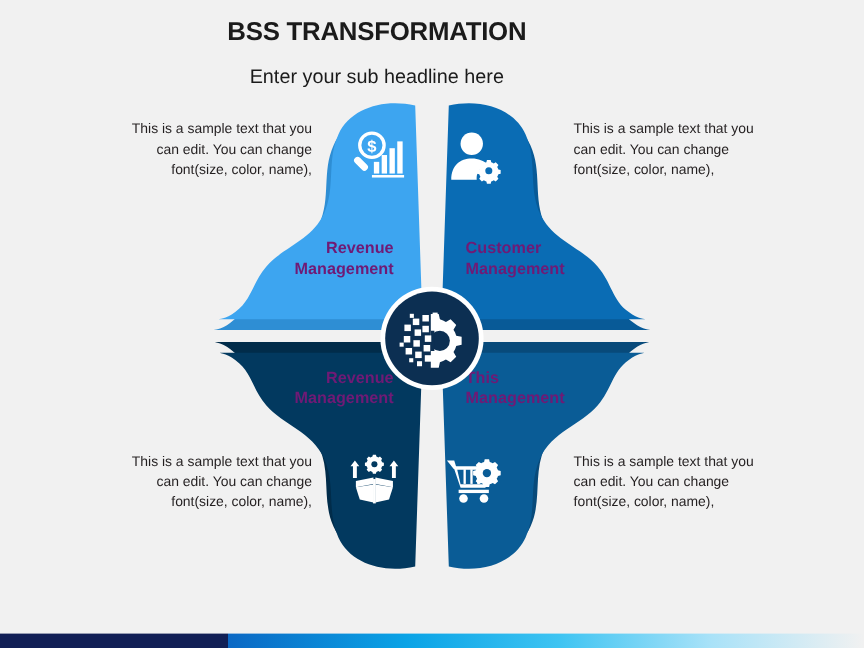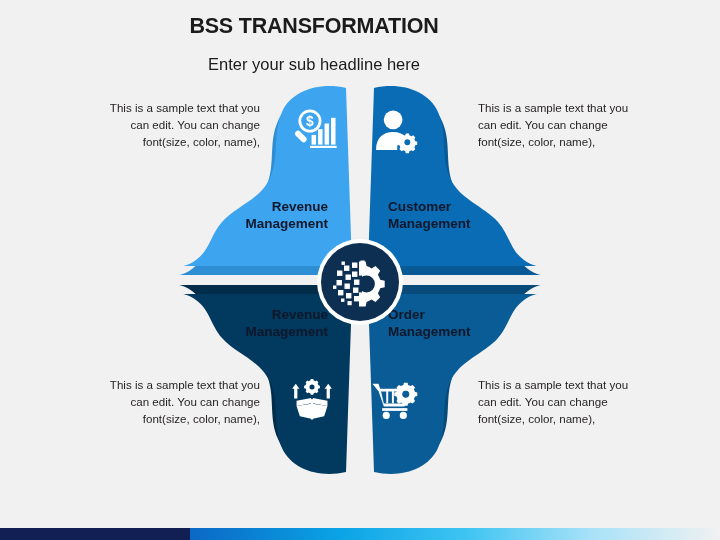--- a/index.html
+++ b/index.html
@@ -55,21 +55,21 @@
     left: 170px;
     top: 0;
     width: 380px;
     height: 400px;
     overflow: visible;
   }
 
   
   .q-label {
     position: absolute;
-    color: #0f172a;
+    color: #701a75;
     font-size: 13.5px;
     font-weight: bold;
     line-height: 1.28;
     width: 130px;
     pointer-events: none;
   }
   .q-label.right-al { text-align: right; }
   .q-label.left-al  { text-align: left; }
 
   #label-revenue  { left: 198px; top: 120px; }
@@ -246,21 +246,21 @@
     <div>Customer</div>
     <div>Management</div>
   </div>
 
   <div class="q-label right-al" id="label-product">
     <div>Revenue</div>
     <div>Management</div>
   </div>
 
   <div class="q-label left-al" id="label-order">
-    <div>Order</div>
+    <div>This</div>
     <div>Management</div>
   </div>
 
   <div class="q-text right-al" id="text-revenue">This is a sample text that you can edit. You can change font(size, color, name),</div>
   <div class="q-text left-al" id="text-customer">This is a sample text that you can edit. You can change font(size, color, name),</div>
   <div class="q-text right-al" id="text-product">This is a sample text that you can edit. You can change font(size, color, name),</div>
   <div class="q-text left-al" id="text-order">This is a sample text that you can edit. You can change font(size, color, name),</div>
 
   <svg class="q-icon" id="icon-revenue" viewBox="0 0 64 64">
     <g fill="#ffffff">

